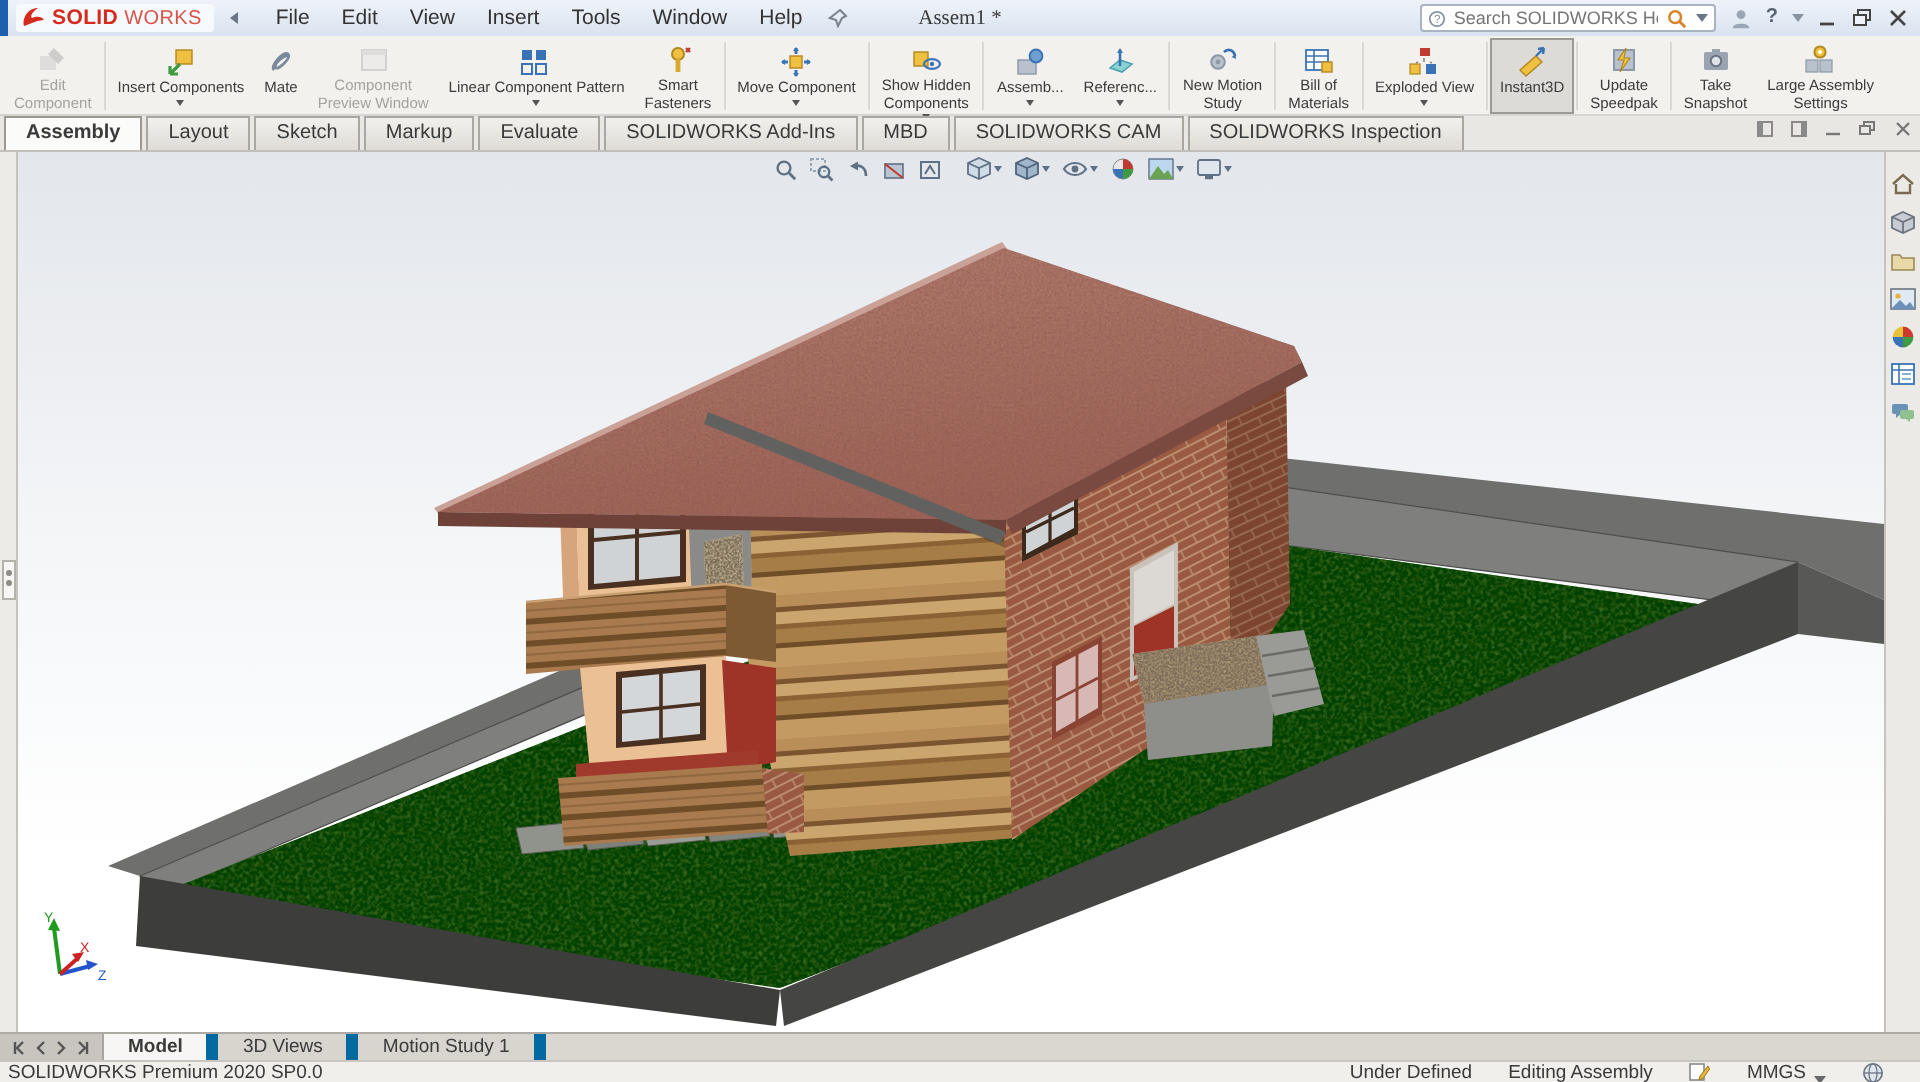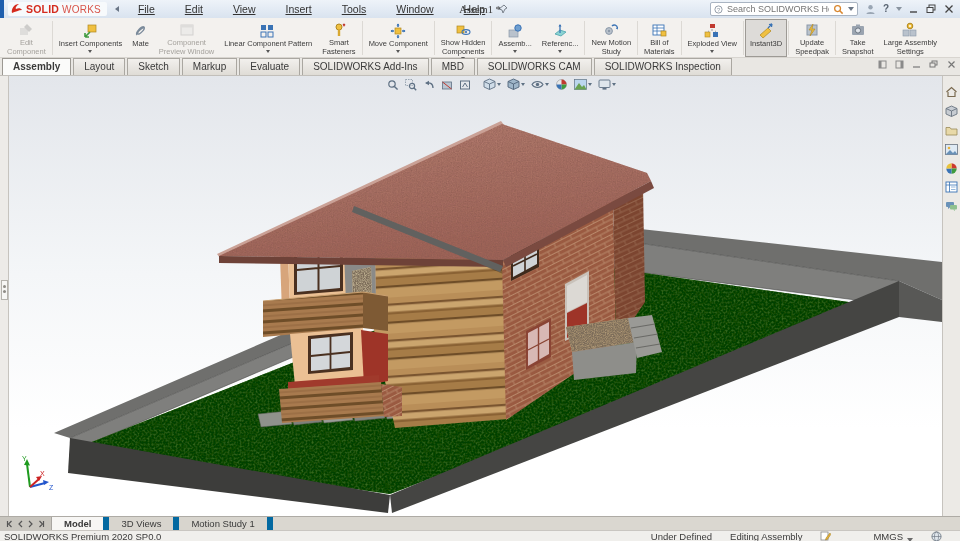--- a/index.html
+++ b/index.html
@@ -6,21 +6,21 @@
   html,body { width:960px; height:541px; overflow:hidden; font-family:"Liberation Sans", sans-serif; background:#fff; }
   .app { position:relative; width:792px; height:541px; background:#fff; }
 
   
   .titlebar { position:absolute; left:0; top:0; width:960px; height:18px;
     background:linear-gradient(#eef3f9,#d9e3ef); display:flex; align-items:center; font-size:10.5px; color:#333; }
   .winedge { position:absolute; left:0; top:0; width:4px; height:18px; background:#1e5fae; }
   .brand { display:flex; align-items:center; gap:3px; margin-left:8px; padding:1px 6px 1px 2px; background:#f7fafc; border-radius:2px; }
   .brand-bold { color:#d42b1e; font-weight:bold; letter-spacing:.2px; font-size:10.5px; }
   .brand-light { color:#d8544a; font-weight:400; letter-spacing:.2px; font-size:10px; }
-  .menu { display:flex; align-items:flex-end; gap:16px; margin-left:10px;text-decoration:underline; }
+  .menu { display:flex; align-items:flex-end; gap:2px; margin-left:10px; }
   .menu-item { padding:1px 7px; cursor:default; }
   .doc-title { position:absolute; left:50%; transform:translateX(-50%); color:#3a3a3a;font-family:Liberation Serif, serif; }
   .tb-right { position:absolute; right:6px; top:2px; display:flex; align-items:center; gap:7px; }
   .searchbox { display:flex; align-items:center; gap:4px; width:148px; height:14px; background:#fff;
     border:1px solid #a9b4c2; border-radius:2px; padding:0 3px; }
   .searchbox input { border:0; outline:0; flex:1; font-size:9px; color:#555; font-family:"Liberation Sans",sans-serif; background:transparent; min-width:0; }
   .glyph { color:#5a6572; font-size:10px; line-height:10px; }
   .caret-down { width:0; height:0; border-left:3px solid transparent; border-right:3px solid transparent; border-top:4px solid #6a7686; }
 
   
@@ -63,21 +63,21 @@
   .doctabs { position:absolute; left:0; top:516px; width:960px; height:14px; background:#d2cfc8; border-top:1px solid #aeaba5; display:flex; align-items:stretch; font-size:9.5px; color:#3a3a3a; }
   .nav-cluster { display:flex; align-items:center; gap:3px; padding:0 6px; background:#c8c5be; border-right:1px solid #a8a5a0; }
   .dtab { display:flex; align-items:center; padding:0 12px; border-right:6px solid #0369a1; background:#d8d5ce; }
   .dtab.active { background:#f7f6f4; font-weight:bold; }
   .doctabs-rest { flex:1; background:#dad7d0; }
 
   
   .statusbar { position:absolute; left:0; top:530px; width:960px; height:11px; background:#f0efec; border-top:1px solid #c9c6c1;
     display:flex; align-items:center; font-size:9.5px; color:#3a3a3a; padding:0 4px; }
   .sb-right { margin-left:auto; display:flex; align-items:center; gap:18px; padding-right:14px; }
-  .sb-g { display:flex; align-items:flex-end; gap:4px;margin-left:24px; }
+  .sb-g { display:flex; align-items:flex-end; gap:4px; }
 </style>
 </head>
 <body>
 
 <div class="app">
 
   <div class="titlebar">
     <div class="winedge"></div>
     <div class="brand">
       <svg width="13" height="12" viewBox="0 0 13 12">

